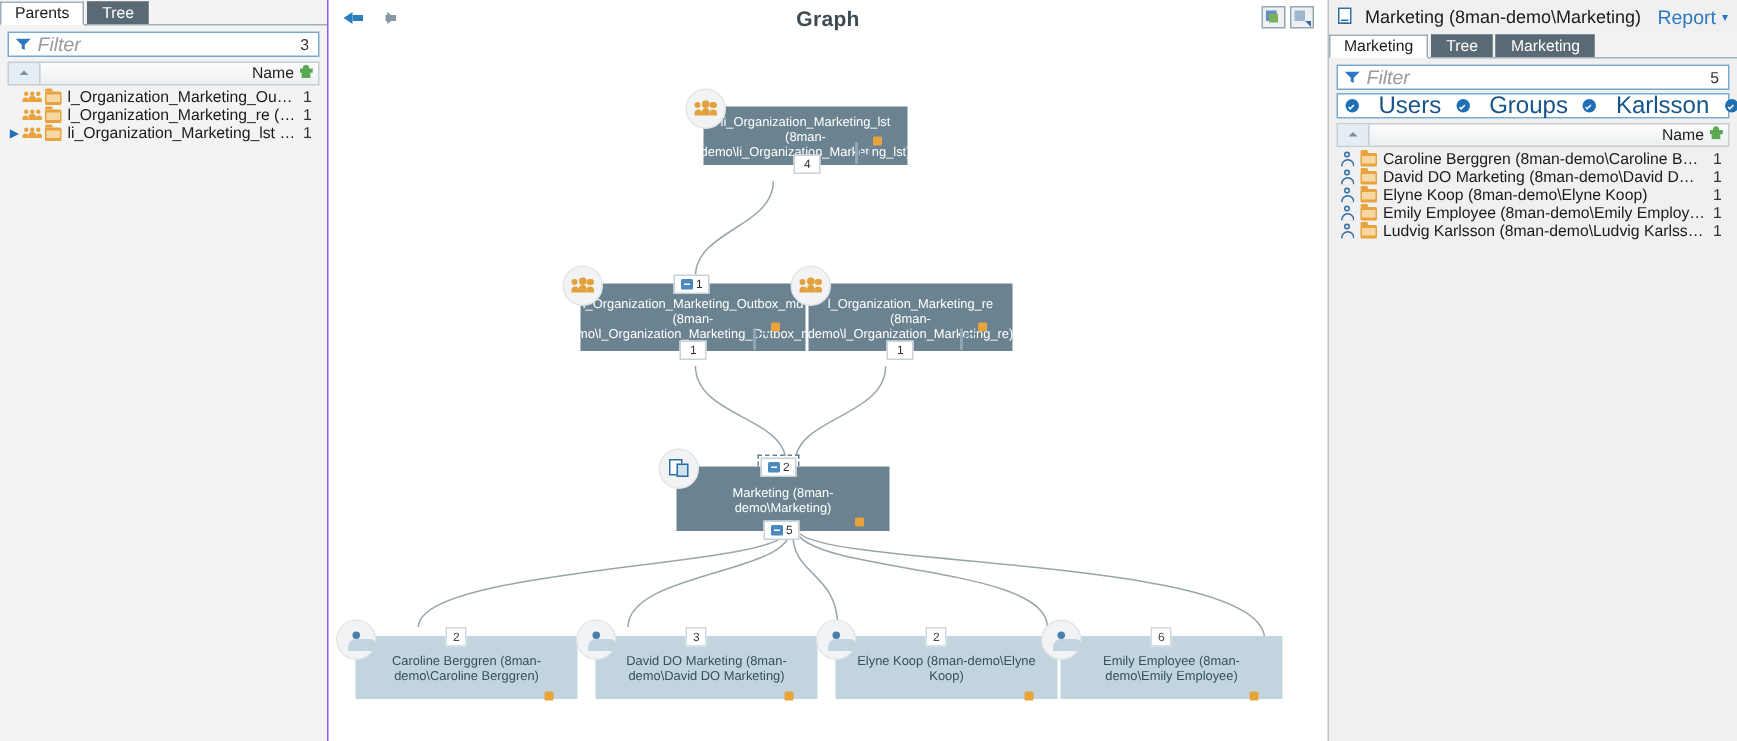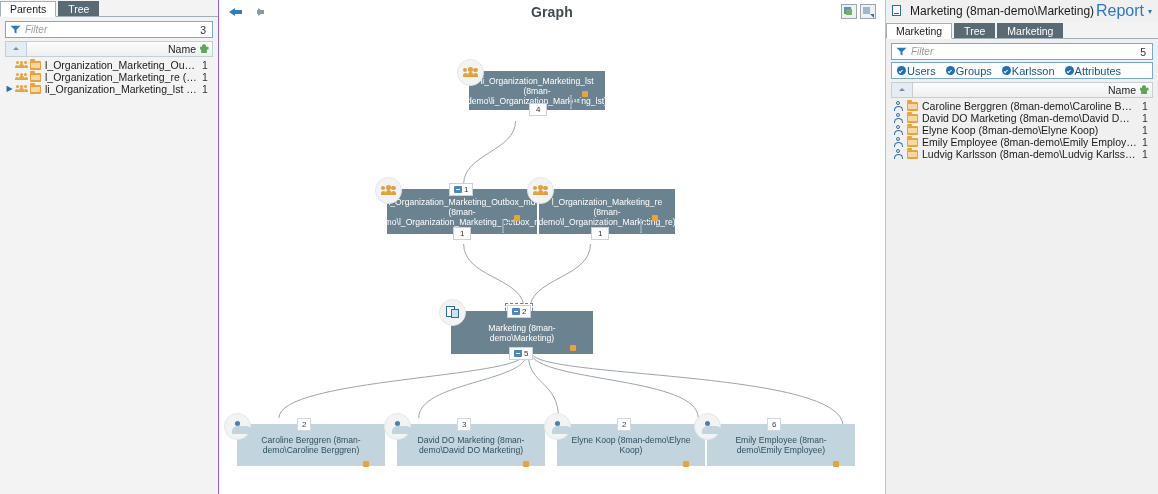--- a/index.html
+++ b/index.html
@@ -21,27 +21,27 @@
     border-bottom:1px solid #9fb0bb;}
   .tab{height:14px;line-height:14px;padding:0 9px;font-size:10.5px;color:#ffffff;
     background:#5a6a74;border:1px solid #5a6a74;border-bottom:none;margin-right:2px;cursor:default;}
   .tab.active{background:#ffffff;color:#1a1a1a;border:1px solid #9fb0bb;border-bottom:1px solid #ffffff;
     position:relative;top:1px;font-weight:normal;}
 
   
   .filterbar{display:flex;align-items:center;height:15px;margin:4px 5px 0 5px;
     background:#ffffff;border:1px solid #7aa9cf;padding:0 4px;}
   .funnel{width:11px;height:9px;margin-right:4px;flex:0 0 auto;}
-  .filter-ph{flex:1;color:#9a9a9a;font-style:italic;font-size:10px;}
+  .filter-ph{flex:1;color:#9a9a9a;font-style:italic;font-size:13px;}
   .filter-count{color:#333;font-size:10.5px;padding-right:2px;}
 
   
   .chipbar{display:flex;align-items:center;gap:10px;height:15px;margin:2px 5px 0 5px;
     background:#ffffff;border:1px solid #7aa9cf;padding:0 5px;}
-  .chip{display:flex;align-items:center;gap:1px;font-size:11px;color:#17548a;}
+  .chip{display:flex;align-items:center;gap:13px;font-size:16px;color:#17548a;}
   .chk{width:9px;height:9px;border-radius:50%;background:#1f6fb5;position:relative;flex:0 0 auto;}
   .chk:after{content:"";position:absolute;left:2px;top:3.6px;width:3px;height:1.4px;
     border-left:1.3px solid #fff;border-bottom:1.3px solid #fff;transform:rotate(-45deg);}
 
   
   .gridhead{display:flex;align-items:center;height:14px;margin:3px 5px 0 5px;
     background:linear-gradient(#fdfdfd,#eceff1);border:1px solid #c6ced3;font-size:10.5px;}
   .gh-sort{width:20px;height:100%;border-right:1px solid #c6ced3;background:#e4edf3;position:relative;}
   .gh-sort:after{content:"";position:absolute;left:7px;top:5px;border-left:3px solid transparent;
     border-right:3px solid transparent;border-bottom:3px solid #7b8f9c;}
@@ -78,21 +78,21 @@
 
   
   .ico-folder{width:11px;height:9px;background:#e8a33d;border-radius:1px;position:relative;display:inline-block;}
   .ico-folder:before{content:"";position:absolute;left:0;top:-1.6px;width:5px;height:2px;
     background:#e8a33d;border-radius:1px 1px 0 0;}
   .ico-folder:after{content:"";position:absolute;left:1.4px;top:2.4px;right:1.4px;bottom:1.4px;background:#f6d8a4;}
 
   
   .rp-title{display:flex;align-items:center;height:18px;padding:2px 6px 0 6px;}
   .rp-title .t{flex:1;font-size:12px;color:#1a1a1a;padding-left:5px;}
-  .rp-title .report{color:#2b78c4;font-size:16px;}
+  .rp-title .report{color:#2b78c4;font-size:13px;}
   .rp-title .caret{color:#2b78c4;font-size:8px;margin-left:4px;}
   .ico-doclist{width:13px;height:12px;position:relative;display:inline-block;flex:0 0 auto;}
   .ico-doclist i.pg{position:absolute;background:#fff;border:1.2px solid #2d6da4;box-sizing:border-box;}
   .ico-doclist i.p1{left:0;top:0;width:9px;height:11px;}
   .ico-doclist i.bar{position:absolute;background:#2d6da4;left:2px;width:5px;height:1.2px;}
 
   
   .graph-top{position:absolute;left:0;right:0;top:0;height:26px;}
   .graph-title{position:absolute;left:0;right:0;top:4px;text-align:center;
     font-size:14px;font-weight:bold;color:#3f4a52;letter-spacing:.2px;}

